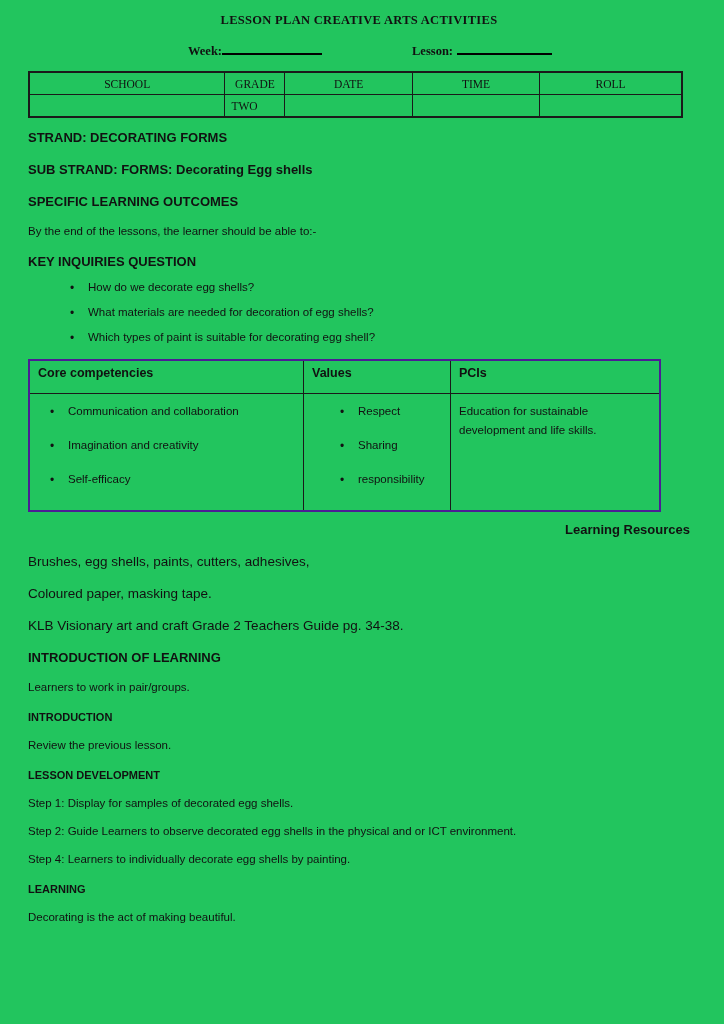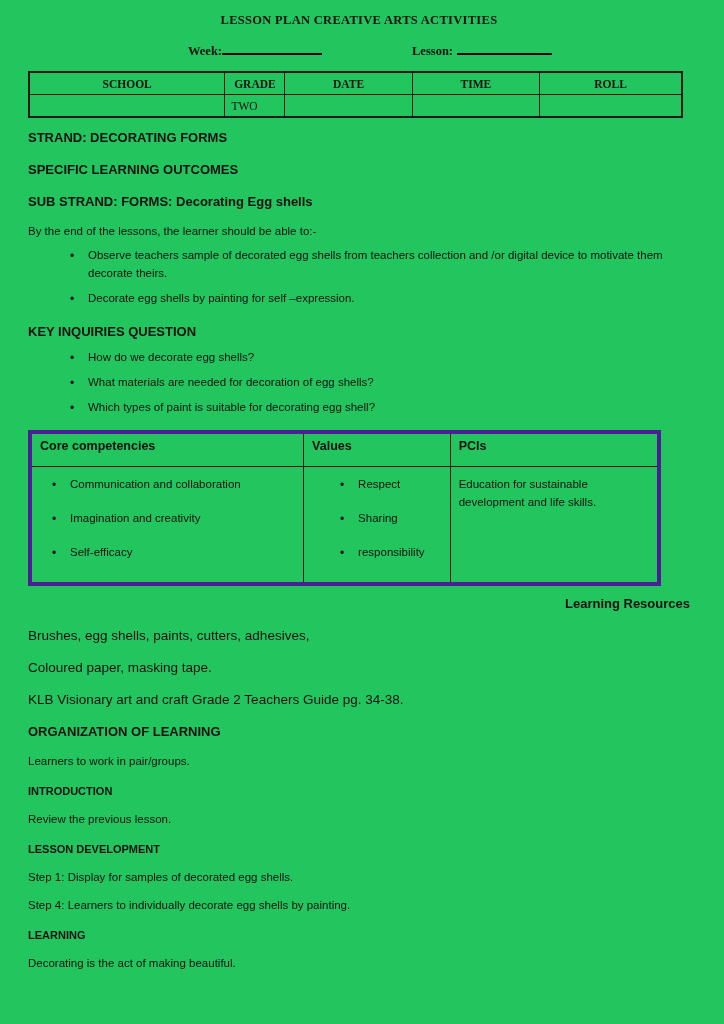--- a/index.html
+++ b/index.html
@@ -54,21 +54,21 @@
     table-layout: fixed;
     font-family: "Liberation Serif", serif;
   }
   .info-table th, .info-table td {
     border: 1px solid #1a1a1a;
     font-size: 11.5px;
     padding: 2px 6px;
     height: 17px;
   }
   .info-table { border: 2px solid #1a1a1a; }
-  .info-table th { font-weight: bold; text-align: center; }
+  .info-table th { font-weight: normal; text-align: center; }
   .info-table td { font-weight: normal; text-align: left; }
   .col-school { width: 30%; }
   .col-grade  { width: 9.2%; }
   .col-date   { width: 19.5%; }
   .col-time   { width: 19.5%; }
   .col-roll   { width: 21.8%; }
 
   
   .h-big {
     font-weight: bold;
@@ -102,21 +102,21 @@
     left: 0;
     top: 0;
     font-size: 12px;
   }
 
   
   .comp-table {
     width: 633px;
     margin-top: 13px;
     table-layout: fixed;
-    border: 4px solid #4c1d95;
+    border: 2px solid #4c1d95;
   }
   .comp-table th, .comp-table td {
     border: 1px solid #1a1a1a;
     vertical-align: top;
     padding: 5px 8px;
   }
   .comp-table th {
     font-size: 12.5px;
     font-weight: bold;
     text-align: left;
@@ -178,29 +178,25 @@
         <td></td>
         <td>TWO</td>
         <td></td>
         <td></td>
         <td></td>
       </tr>
     </tbody>
   </table>
 
   <div class="h-big" style="margin-top:12px;">STRAND: DECORATING FORMS</div>
+  <div class="h-big">SUB STRAND: FORMS: Decorating Egg shells</div>
   <div class="h-big">SPECIFIC LEARNING OUTCOMES</div>
-  <div class="h-big">SUB STRAND: FORMS: Decorating Egg shells</div>
 
   <div class="body-text">By the end of the lessons, the learner should be able to:-</div>
 
-  <ul class="bullets">
-    <li>Observe teachers sample of decorated egg shells from teachers collection and /or digital device to motivate them decorate theirs.</li>
-    <li>Decorate egg shells by painting for self –expression.</li>
-  </ul>
 
   <div class="h-big">KEY INQUIRIES QUESTION</div>
 
   <ul class="bullets">
     <li>How do we decorate egg shells?</li>
     <li>What materials are needed for decoration of egg shells?</li>
     <li>Which types of paint is suitable for decorating egg shell?</li>
   </ul>
 
   <table class="comp-table">
@@ -235,26 +231,27 @@
         <td class="pcis-cell">Education for sustainable development and life skills.</td>
       </tr>
     </tbody>
   </table>
 
   <div class="h-big" style="margin-top:10px;text-align:right;">Learning Resources</div>
   <div class="resource-line">Brushes, egg shells, paints, cutters, adhesives,</div>
   <div class="resource-line">Coloured paper, masking tape.</div>
   <div class="resource-line">KLB Visionary art and craft Grade 2 Teachers Guide pg. 34-38.</div>
 
-  <div class="h-big">ORGANIZATION OF LEARNING</div>
+  <div class="h-big">INTRODUCTION OF LEARNING</div>
   <div class="body-text">Learners to work in pair/groups.</div>
 
   <div class="h-small">INTRODUCTION</div>
   <div class="body-text">Review the previous lesson.</div>
 
   <div class="h-small">LESSON DEVELOPMENT</div>
   <div class="body-text">Step 1: Display for samples of decorated egg shells.</div>
+  <div class="body-text">Step 2: Guide Learners to observe decorated egg shells in the physical and or ICT environment.</div>
   <div class="body-text">Step 4: Learners to individually decorate egg shells by painting.</div>
 
   <div class="h-small">LEARNING</div>
   <div class="body-text">Decorating is the act of making beautiful.</div>
 
 </div>
 
 </body></html>

